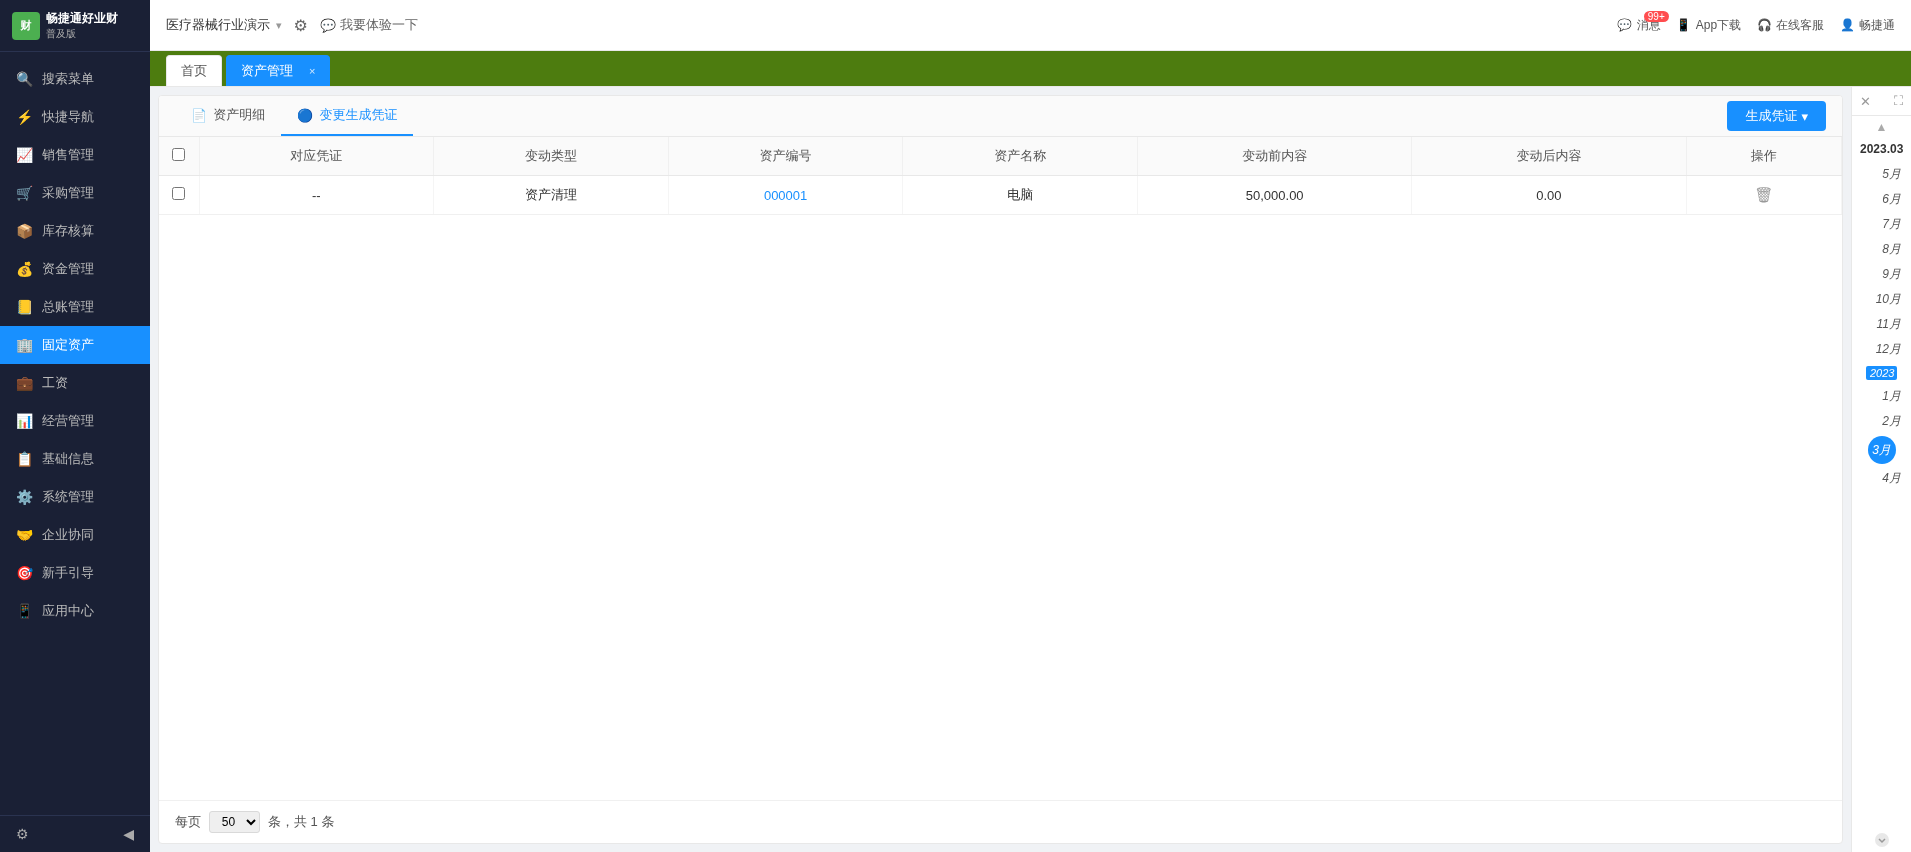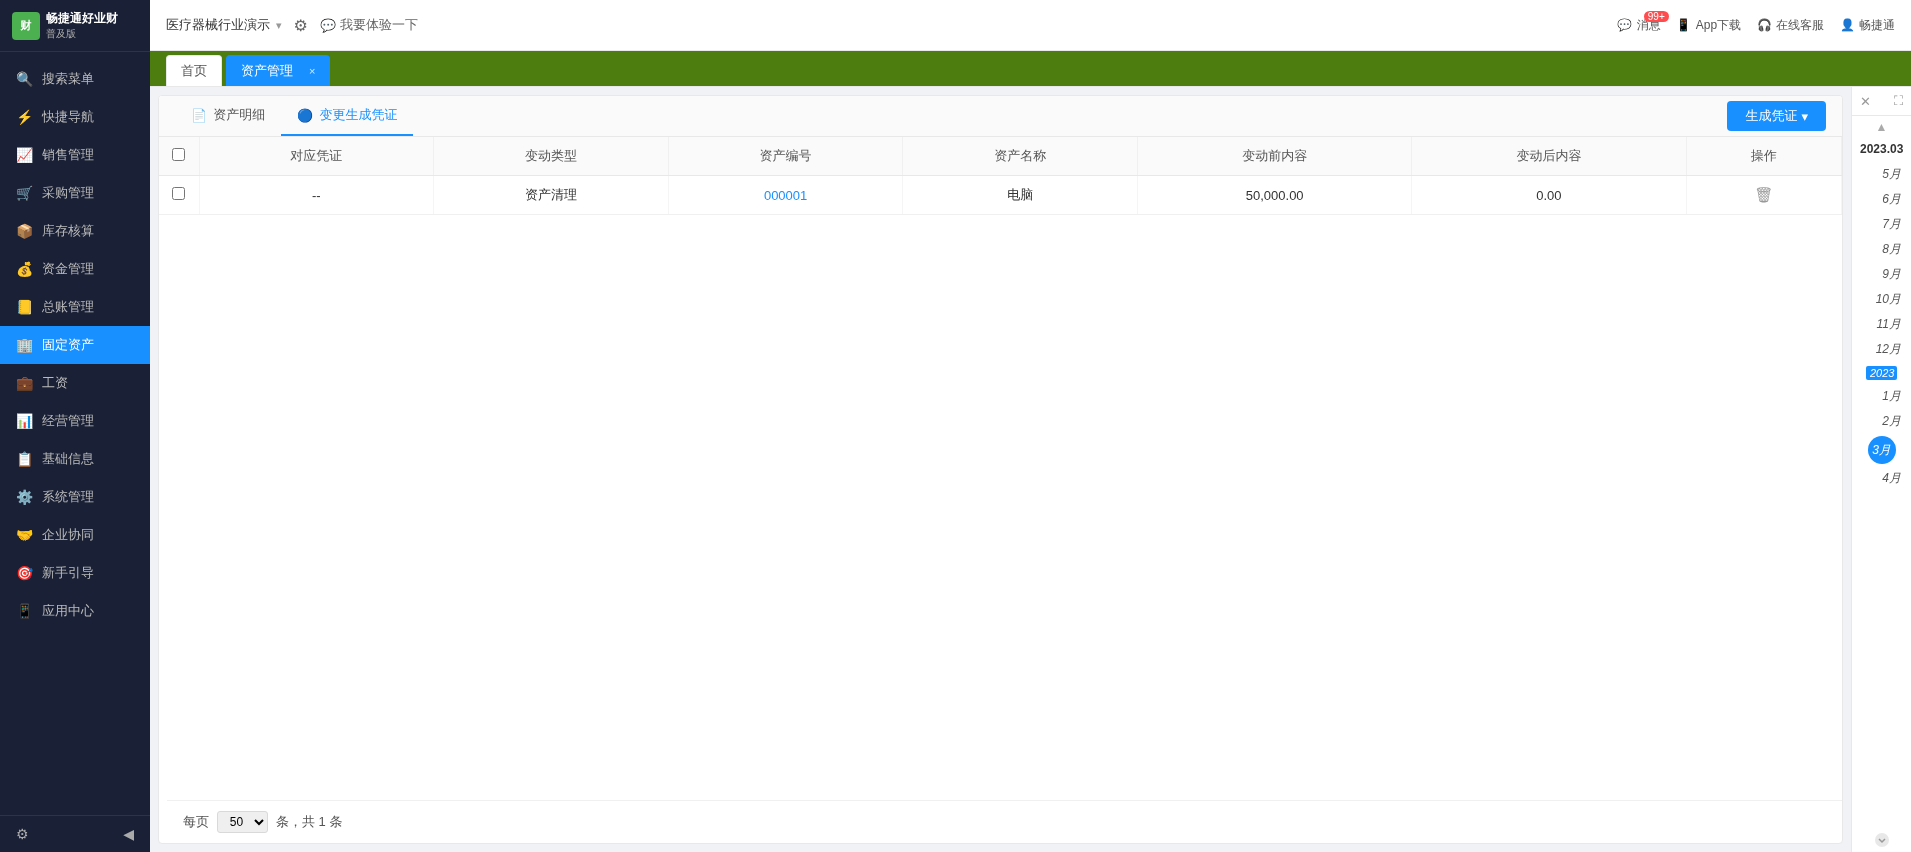--- a/index.html
+++ b/index.html
@@ -251,21 +251,20 @@
     
     .pagination {
       padding: 10px 16px;
       display: flex;
       align-items: center;
       gap: 8px;
       border-top: 1px solid #f0f0f0;
       font-size: 13px;
       color: #555;
       flex-shrink: 0;
-      margin-left: 8px;
     }
     .pagination select {
       border: 1px solid #d9d9d9;
       border-radius: 3px;
       padding: 2px 4px;
       font-size: 12px;
       cursor: pointer;
       text-align: center;
     }
 

